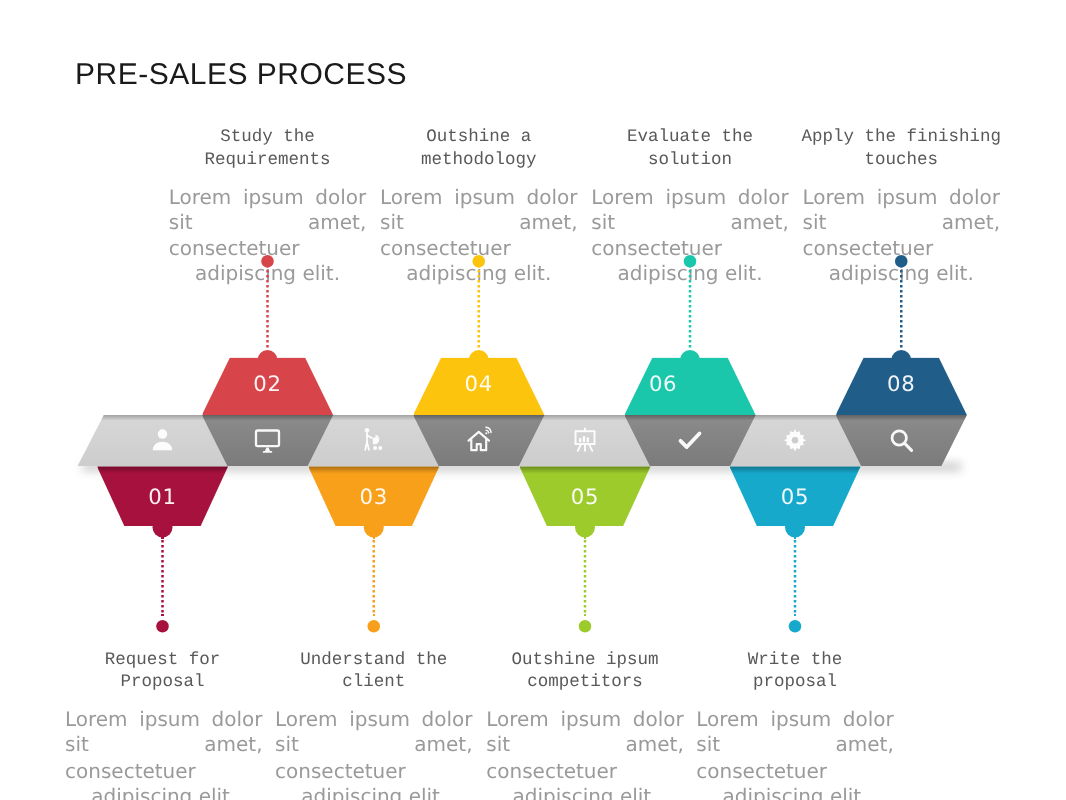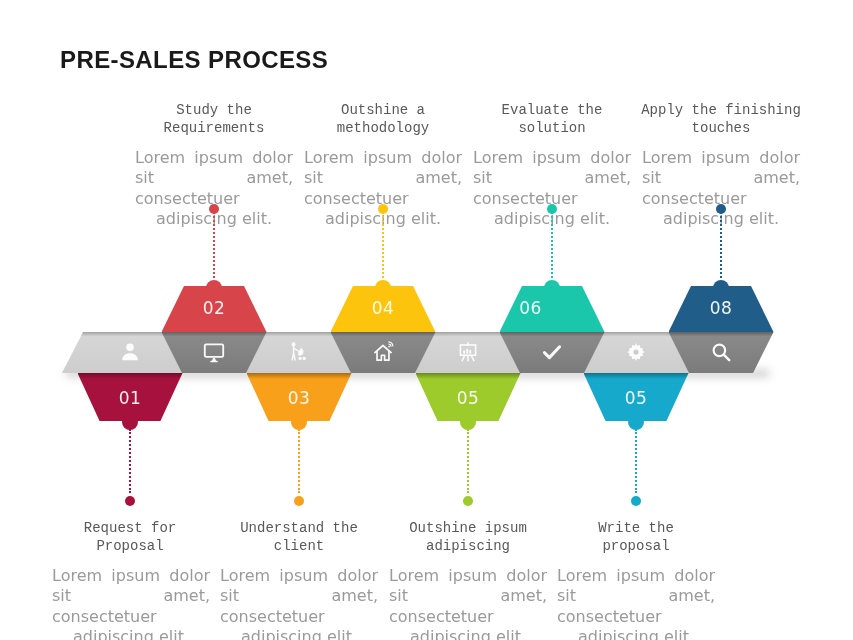--- a/index.html
+++ b/index.html
@@ -1,20 +1,20 @@
 <!DOCTYPE html>
 <html><head>
 <meta charset="utf-8">
 <style>
   html,body{margin:0;padding:0;background:#fff;}
   .page{position:relative;width:853px;height:640px;background:#fff;overflow:hidden;
         font-family:"DejaVu Sans",sans-serif;}
   .abs{position:absolute;}
   .main-title{left:60px;top:46px;margin:0;font-family:"Liberation Sans",sans-serif;
-      font-size:24px;font-weight:700;letter-spacing:.4px;color:#1a1a1a;}
+      font-size:24px;font-weight:400;letter-spacing:.4px;color:#1a1a1a;}
   .step{position:absolute;inset:0;pointer-events:none;}
   
   .band-strip{left:62px;top:332px;width:711px;height:41px;z-index:1;
       clip-path:polygon(21px 0,100% 0,calc(100% - 20px) 100%,0 100%);
       background-image:linear-gradient(rgba(0,0,0,.25),rgba(0,0,0,0) 4.5px),
                        linear-gradient(#D7D7D7,#CDCDCD);}
   .band-shadow{left:66px;top:370px;width:703px;height:7px;background:rgba(0,0,0,.2);
       filter:blur(4px);z-index:0;}
   .band-dark{top:332px;width:105px;height:41px;z-index:2;
       clip-path:polygon(0 0,100% 0,80.5% 100%,19.5% 100%);
@@ -150,21 +150,21 @@
       <g fill="#fff">
         <rect x="7.6" y="10.6" width="1.7" height="3"></rect>
         <rect x="10.4" y="9.1" width="1.7" height="4.5"></rect>
         <rect x="13.2" y="10.1" width="1.7" height="3.5"></rect>
       </g>
     </svg>
     <div class="abs cline" style="left:467px;top:429px;height:64px"></div>
     <div class="abs cdot" style="left:463px;top:496px"></div>
     <div class="abs ttl" style="left:383px;top:519px">
       <span>Outshine ipsum</span>
-      <span>adipiscing</span>
+      <span>competitors</span>
     </div>
     <div class="abs bdy" style="left:389px;top:566px">Lorem ipsum dolor sit amet, consectetuer adipiscing elit.</div>
   </div>
 
   <div class="step" style="--c: #1BC7AA;">
     <div class="abs bump" style="left:544px;top:280px"></div>
     <div class="abs trap-up" style="left:499.5px"></div>
     <div class="abs band-dark" style="left:499.5px"></div>
     <div class="abs num" style="left:478px;top:298px">06</div>
     <svg class="abs icon" style="left:539px" viewBox="0 0 24 24">

